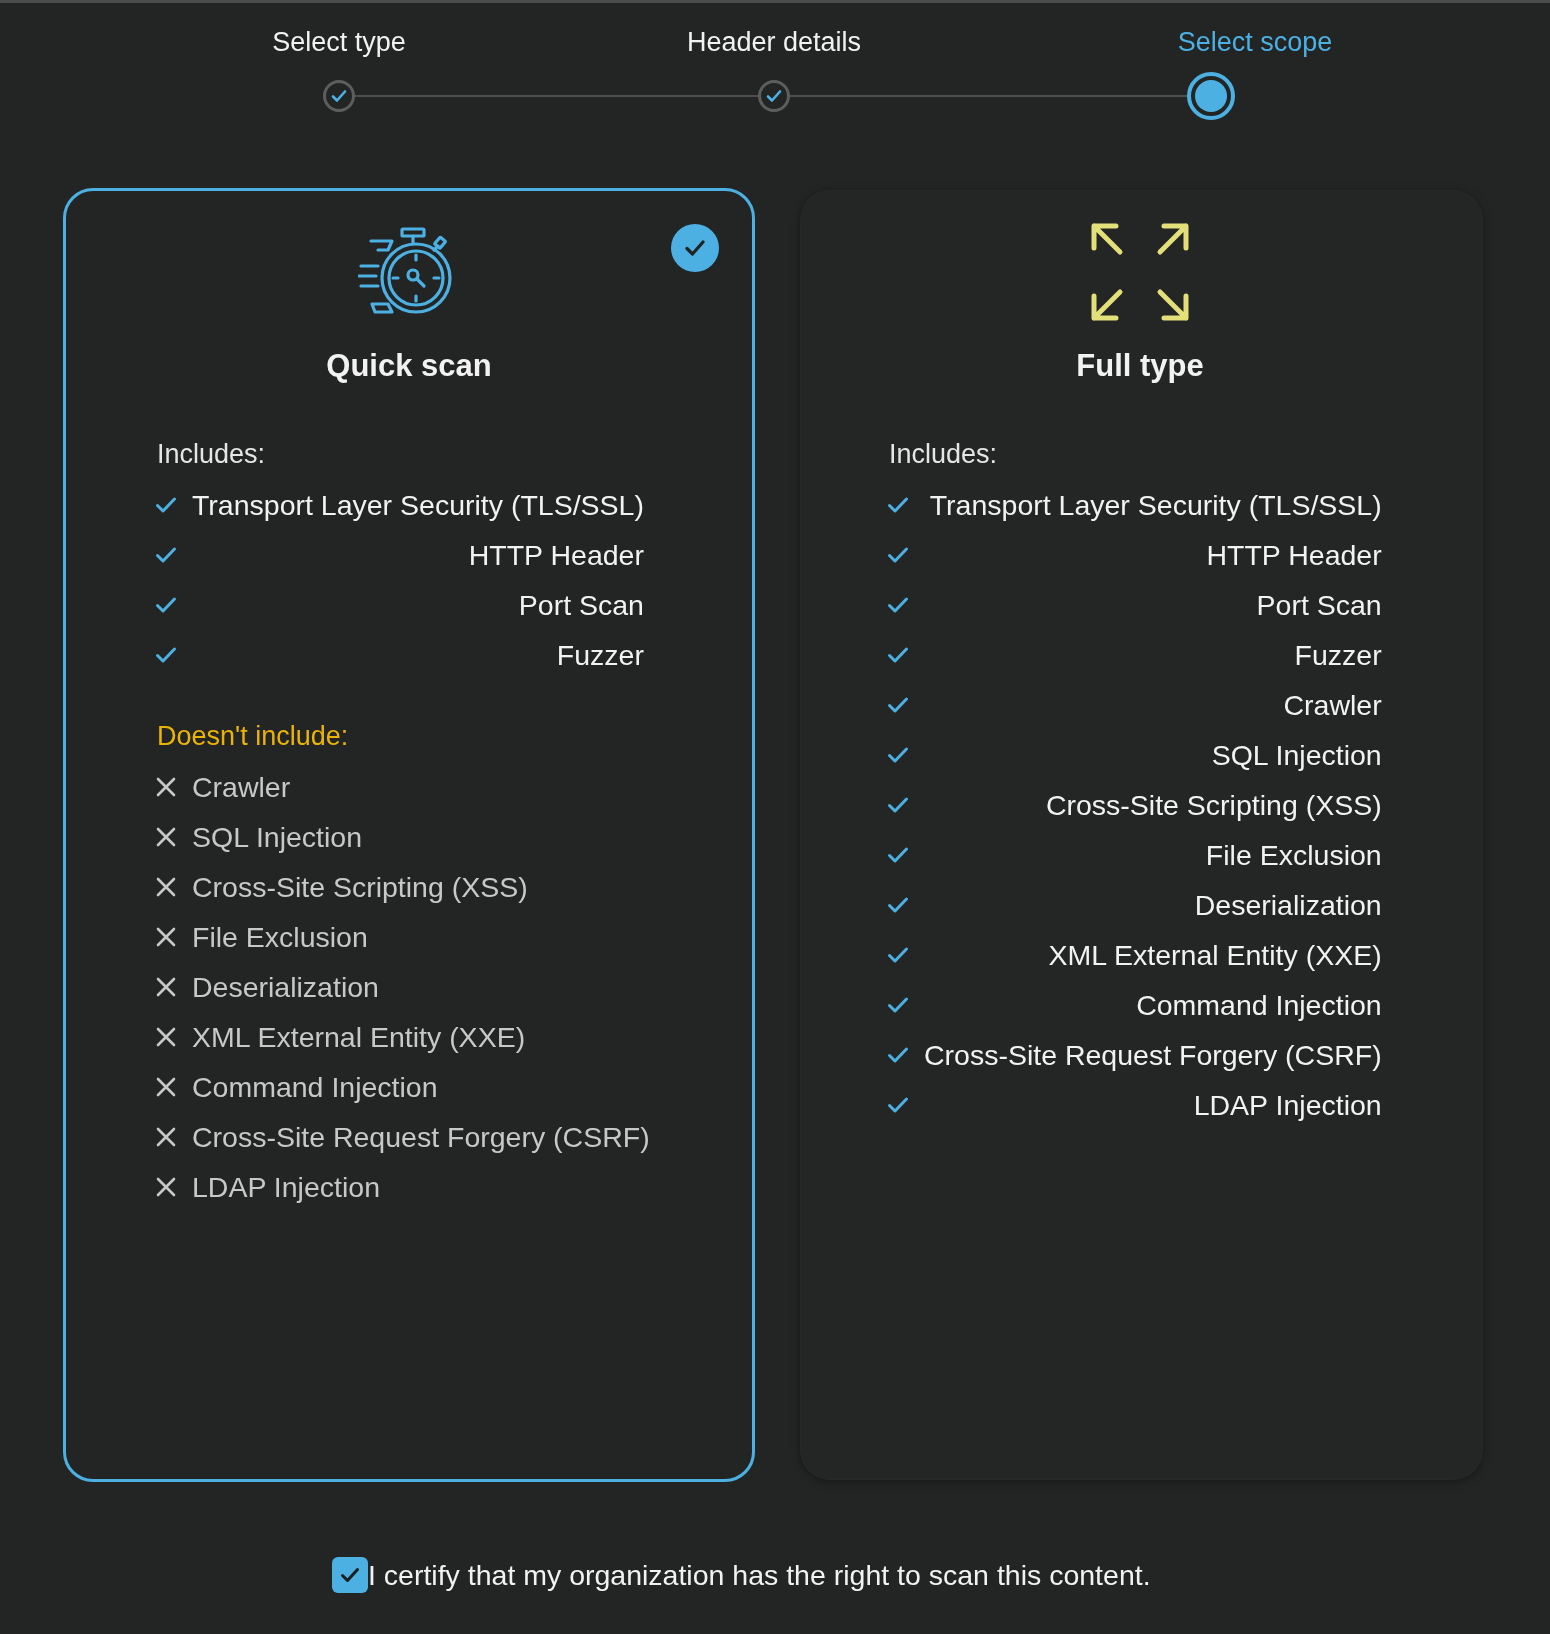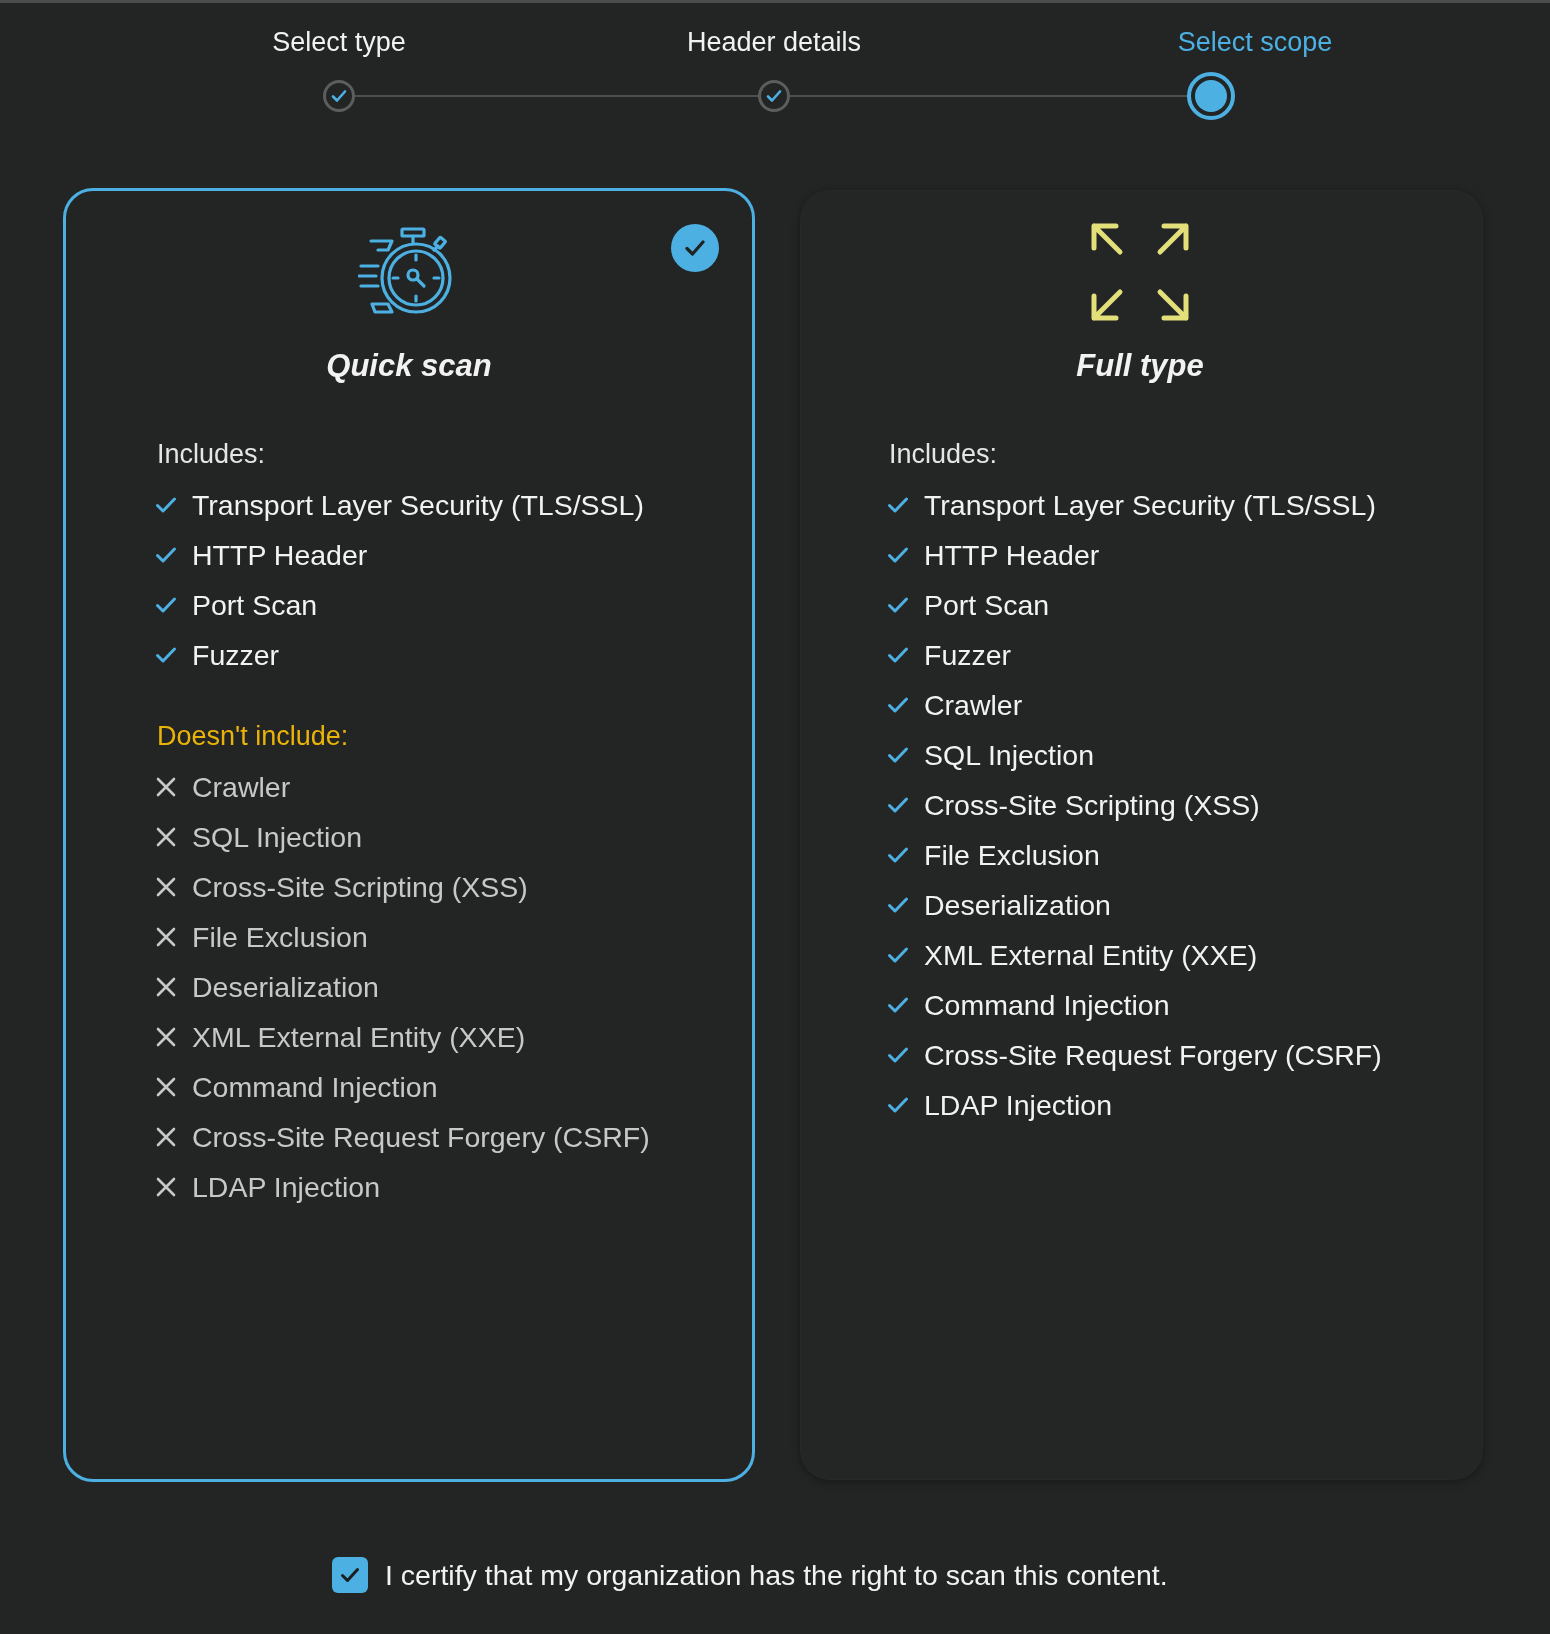--- a/index.html
+++ b/index.html
@@ -17,38 +17,38 @@
   .step-done { position:absolute; width:26px; height:26px; border:3px solid #5c5e5e; border-radius:50%; top:80px; display:flex; align-items:center; justify-content:center; background:#232525; }
   .step-active { position:absolute; width:40px; height:40px; border:4px solid #4db0e3; border-radius:50%; top:72px; display:flex; align-items:center; justify-content:center; background:#232525; }
   .step-active .dot { width:32px; height:32px; border-radius:50%; background:#4db0e3; }
 
   
   .card { position:absolute; border-radius:30px; box-sizing:border-box; }
   .card.quick { left:63px; top:188px; width:692px; height:1294px; border:3px solid #4db0e3; background:#232525; }
   .card.full { left:800px; top:190px; width:683px; height:1290px; background:#242626; box-shadow:0 2px 8px rgba(0,0,0,0.35), inset 0 0 0 1px rgba(255,255,255,0.015); }
 
   .card-icon { position:absolute; }
-  .card-title { position:absolute; top:348px; font-size:31px; font-weight:bold; color:#f2f2f2; white-space:nowrap; transform:translateX(-50%);font-style:italic; }
+  .card-title { position:absolute; top:348px; font-size:31px; font-weight:bold; color:#f2f2f2; white-space:nowrap; transform:translateX(-50%); }
 
   .badge { position:absolute; left:671px; top:224px; width:48px; height:48px; border-radius:50%; background:#4db0e3; display:flex; align-items:center; justify-content:center; }
 
   .section-label { position:absolute; font-size:27px; line-height:34px; white-space:nowrap; }
   .section-label.inc { color:#e5e5e5; }
   .section-label.exc { color:#eab308; }
 
   .list { position:absolute; margin:0; padding:0; list-style:none; }
   .list li { height:50px; display:flex; align-items:center; position:relative; font-size:28.5px; white-space:nowrap; }
   .list li .ic { width:37px; height:24px; display:inline-flex; align-items:center; }
-  .list.inc li { color:#f2f2f2; }
+  .list.inc li { color:#f2f2f2;justify-content:space-between; }
   .list.exc li { color:#c8c8c8; }
 
   
   .certify { position:absolute; left:332px; top:1557px; display:flex; align-items:center; }
   .cbox { width:36px; height:36px; border-radius:6px; background:#4db0e3; display:flex; align-items:center; justify-content:center; cursor:pointer; }
-  .certify-text { margin-left:17px; font-size:28.5px; color:#f2f2f2; white-space:nowrap; }
+  .certify-text { font-size:28.5px; color:#f2f2f2; white-space:nowrap; }
 </style>
 </head>
 <body>
 
 <div class="topstrip"></div>
 
 <div>
   <div class="step-label" style="left:339px">Select type</div>
   <div class="step-label" style="left:774px">Header details</div>
   <div class="step-label active" style="left:1211px">Select scope</div>

